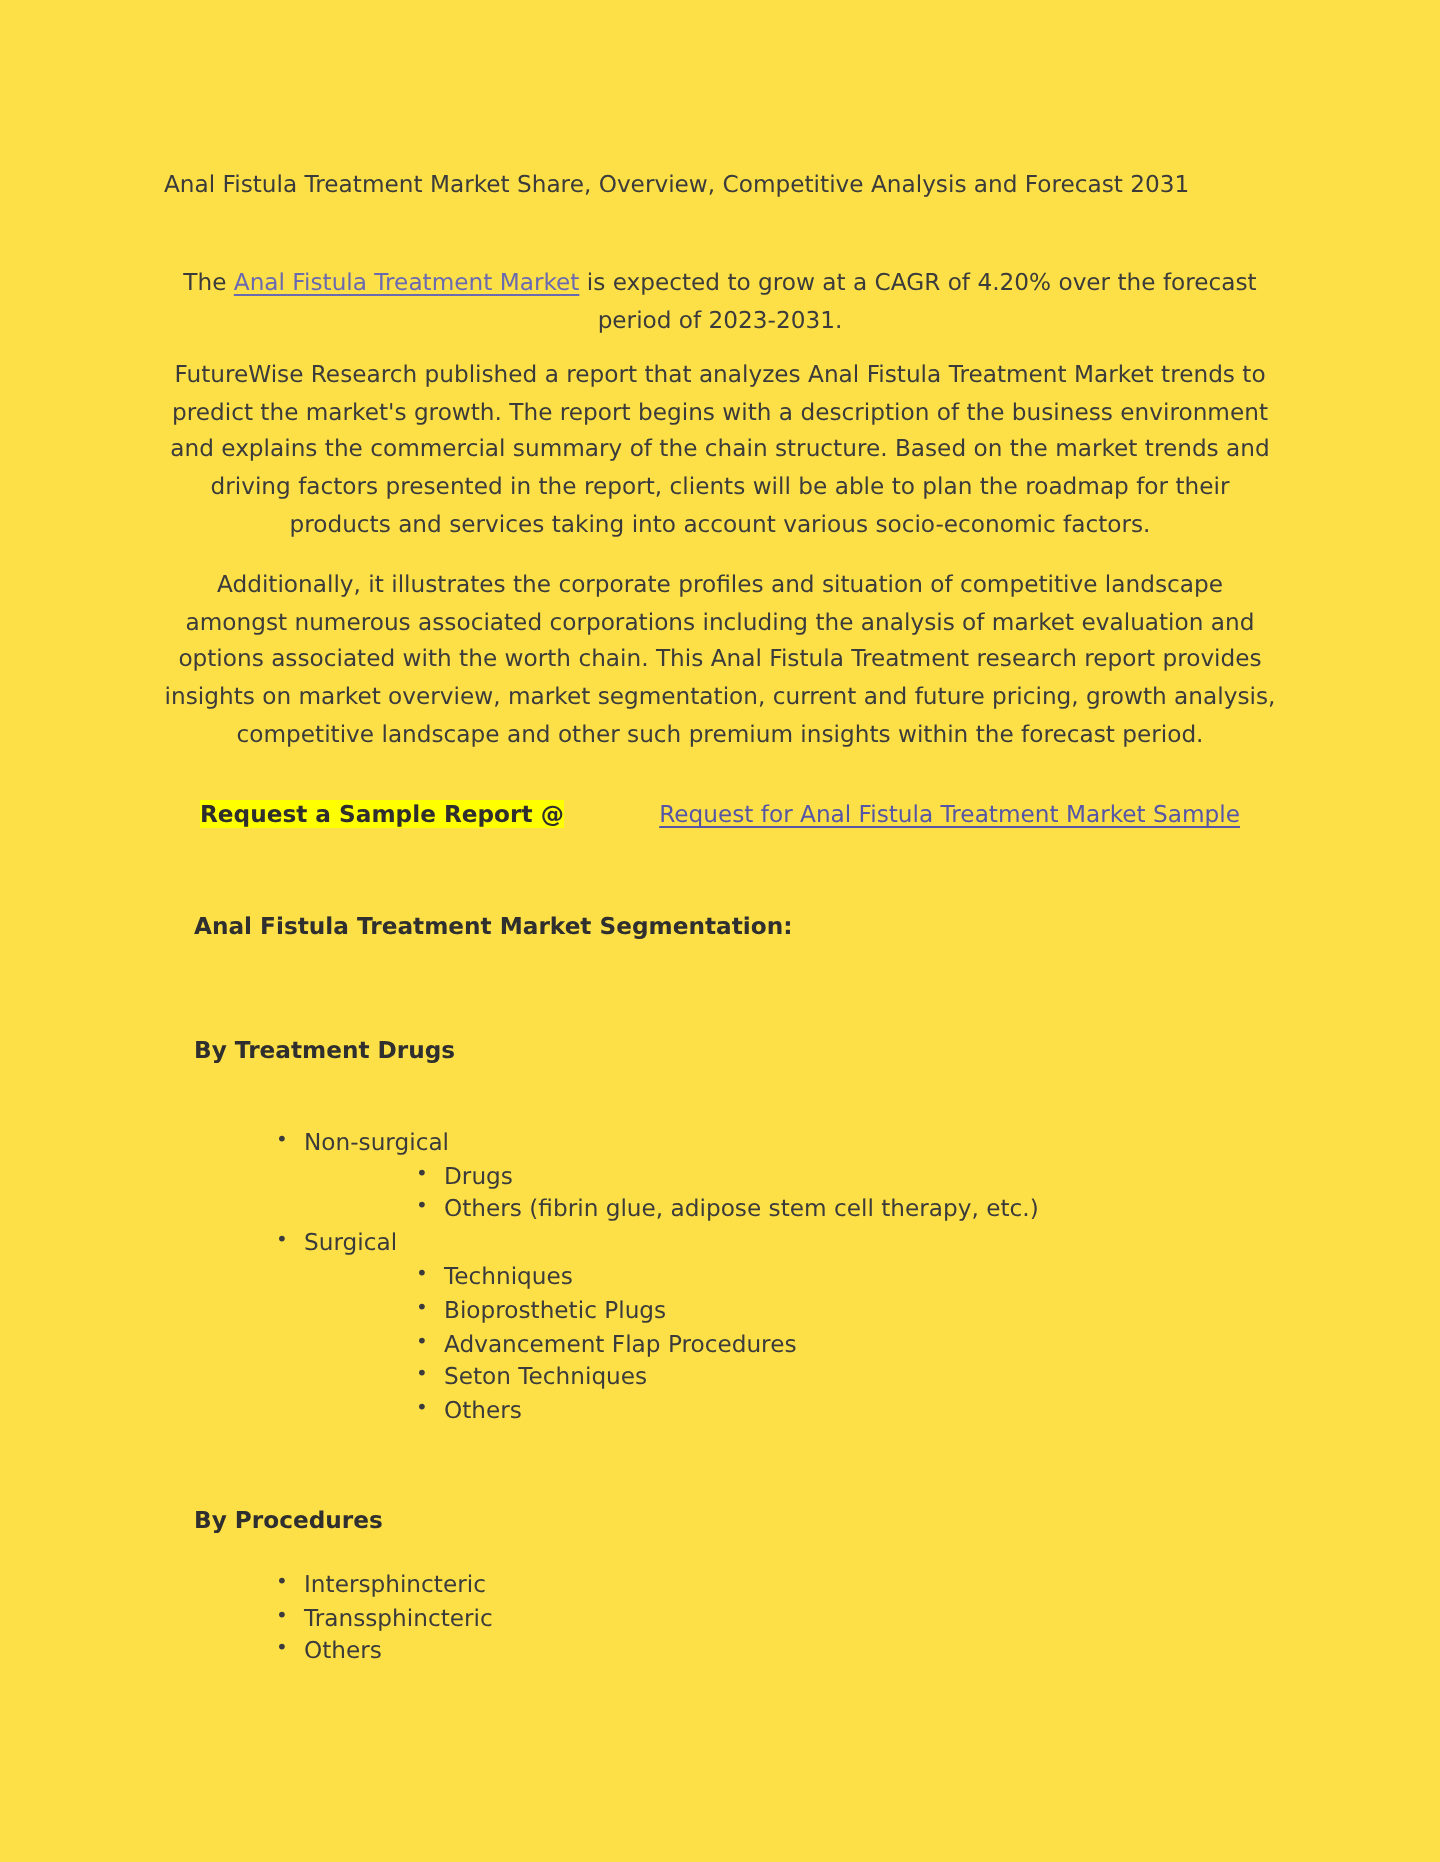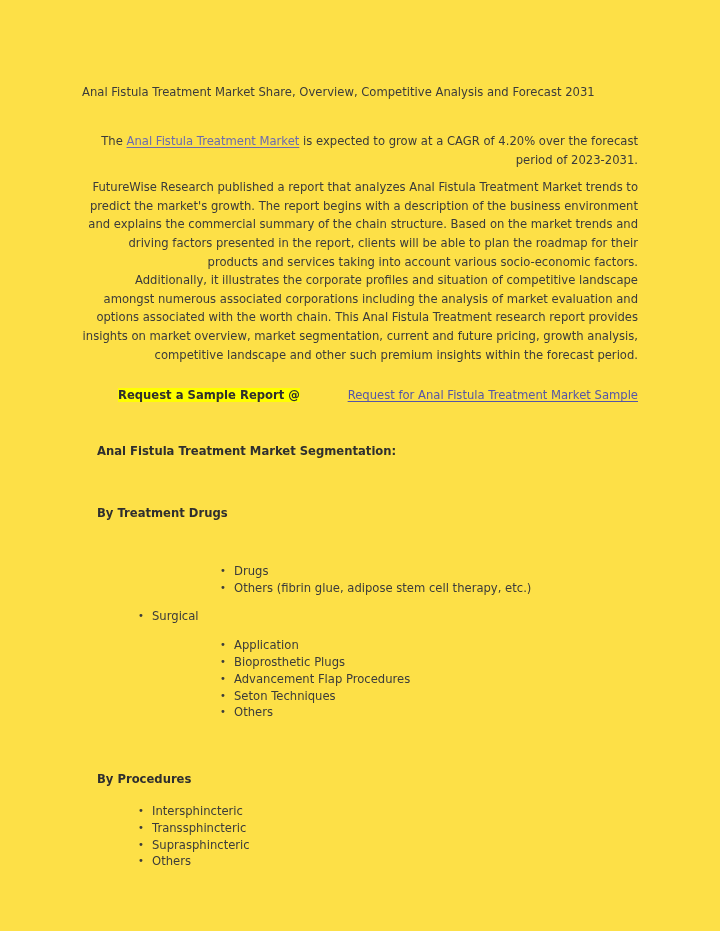--- a/index.html
+++ b/index.html
@@ -45,24 +45,24 @@
   .spacer-md { height: 22px; }
   .spacer-sm { height: 14px; }
   .spacer-xs { height: 9px; }
 
   p.para {
     margin: 0;
     font-size: 11.6px;
     line-height: 18.6px;
     color: #3b3b3b;
     font-weight: 400;
-    text-align: right;
-  }
-
-  .para + .para { }
+    text-align: center;
+  }
+
+  .para + .para { margin-top: 12px; }
 
   a.doclink,
   .doclink {
     color: #6a6ab0;
     text-decoration: underline;
     text-underline-offset: 2px;
   }
 
   .link-strong {
     color: #5656a6;
@@ -100,21 +100,21 @@
   ul.lvl1 > li > .li-text::before {
     content: "\2022";
     position: absolute;
     left: 56px;
     font-size: 10px;
     line-height: 16.8px;
     color: #3b3b3b;
   }
 
   ul.lvl2 {
-    margin: 12px;
+    margin: 0;
     padding: 0;
     list-style: none;
   }
   ul.lvl2 > li {
     position: relative;
     padding-left: 70px;
     font-size: 11.6px;
     line-height: 16.8px;
     color: #3b3b3b;
   }
@@ -158,34 +158,35 @@
     <div class="heading">Anal Fistula Treatment Market Segmentation:</div>
 
     <div class="spacer-sm"></div>
 
     <div class="heading">By Treatment Drugs</div>
 
     <div class="spacer-sm"></div>
 
     <ul class="lvl1">
       <li>
+        <span class="li-text">Non-surgical</span>
         <ul class="lvl2">
           <li>
             <span class="li-text">Drugs</span>
           </li>
           <li>
             <span class="li-text">Others (fibrin glue, adipose stem cell therapy, etc.)</span>
           </li>
         </ul>
       </li>
       <li>
         <span class="li-text">Surgical</span>
         <ul class="lvl2">
           <li>
-            <span class="li-text">Application</span>
+            <span class="li-text">Techniques</span>
           </li>
           <li>
             <span class="li-text">Bioprosthetic Plugs</span>
           </li>
           <li>
             <span class="li-text">Advancement Flap Procedures</span>
           </li>
           <li>
             <span class="li-text">Seton Techniques</span>
           </li>
@@ -199,23 +200,20 @@
     <div class="spacer-md"></div>
 
     <div class="heading">By Procedures</div>
 
     <ul class="lvl1 app-list">
       <li>
         <span class="li-text">Intersphincteric</span>
       </li>
       <li>
         <span class="li-text">Transsphincteric</span>
-      </li>
-      <li>
-        <span class="li-text">Suprasphincteric</span>
       </li>
       <li>
         <span class="li-text">Others</span>
       </li>
     </ul>
 
   </div>
 </div>
 
 </body></html>

